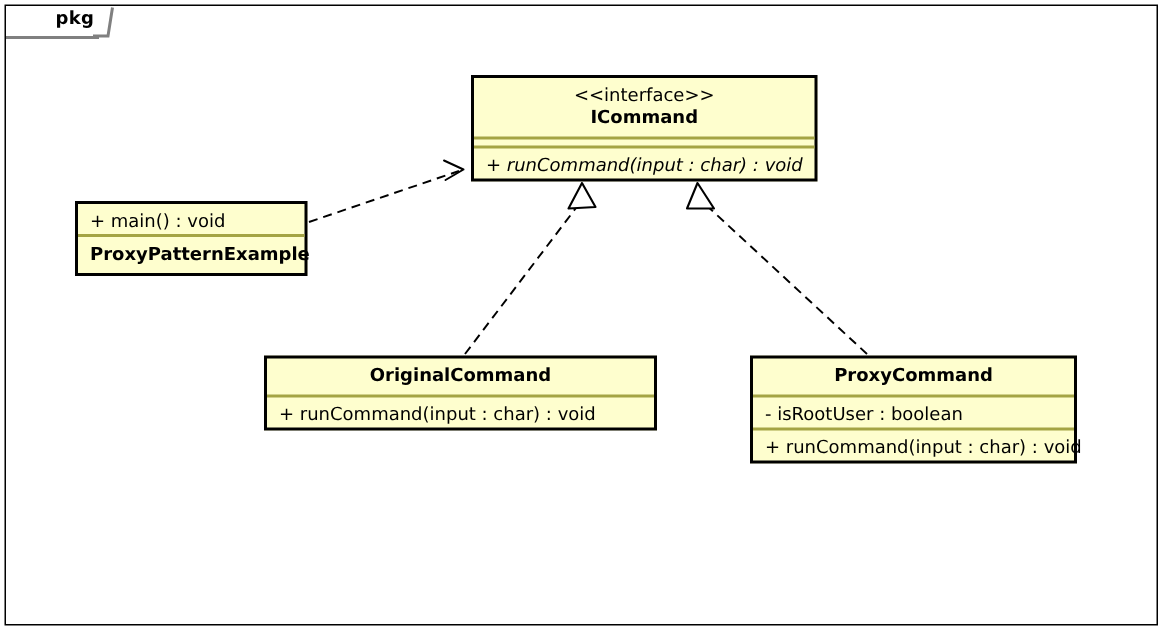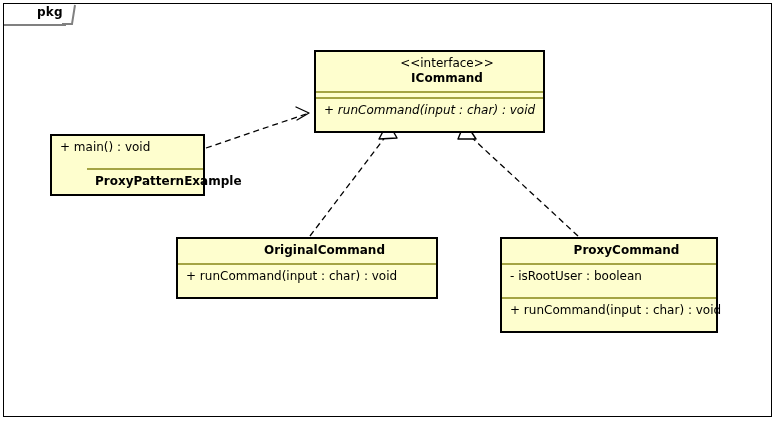--- a/index.html
+++ b/index.html
@@ -73,33 +73,32 @@
   
   .uml-box {
     position: absolute;
     box-sizing: border-box;
     border: 2px solid #000000;
     background: #FEFECE;
     z-index: 3;
   }
   .uml-section {
     box-sizing: border-box;
-    padding: 3px 8px 12px 8px;
+    padding: 3px 8px 0 8px;
   }
   .uml-section + .uml-section {
     border-top: 2px solid #A4A444;
   }
   .uml-title {
     text-align: center;
     font-size: 12px;
     font-weight: bold;
     color: #000000;
     line-height: 15px;
     padding: 4px 8px 5px 8px;
-    margin-left: 35px;
   }
   .uml-stereotype {
     display: block;
     font-weight: normal;
     font-size: 12px;
     line-height: 15px;
   }
   .uml-empty {
     height: 6px;
     padding: 0;

